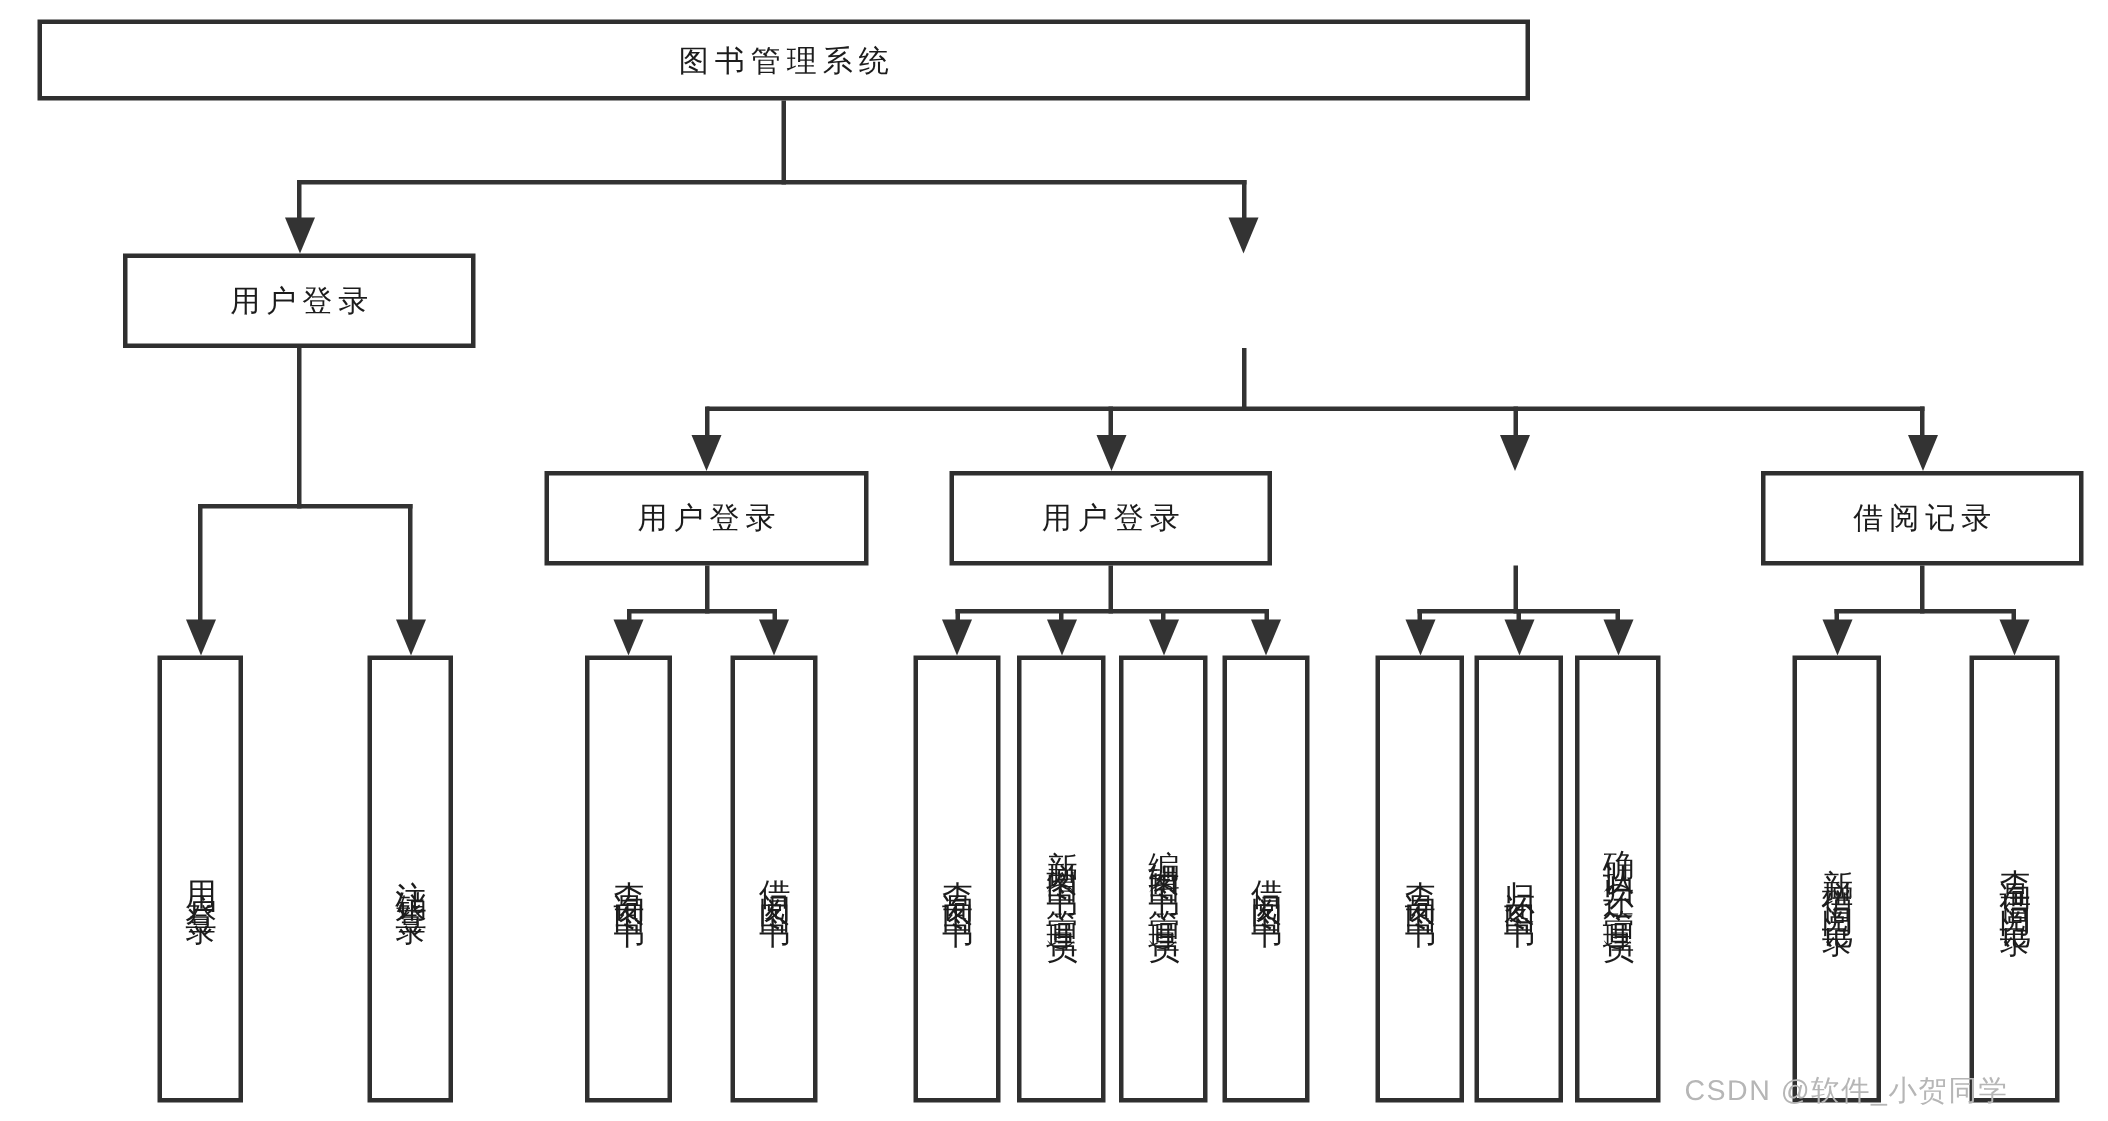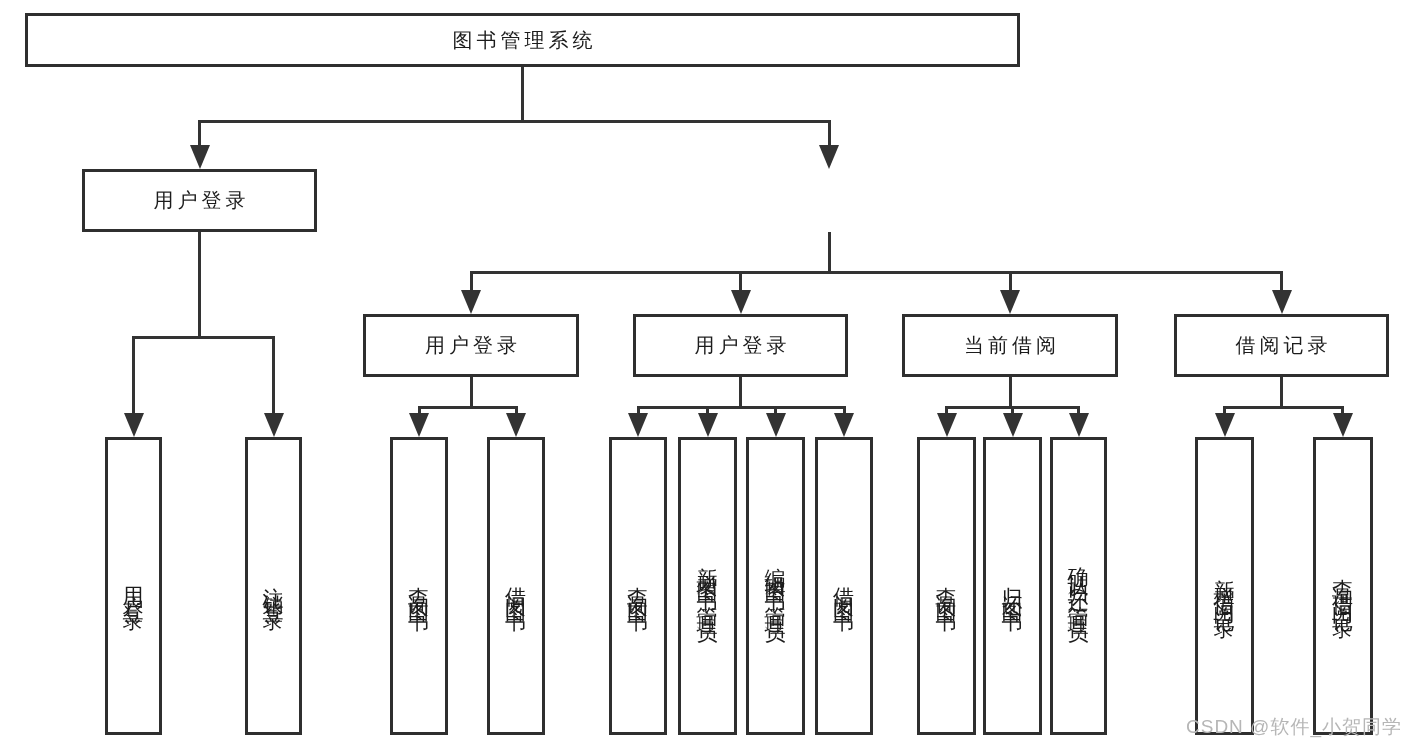--- a/index.html
+++ b/index.html
@@ -17,21 +17,21 @@
     font-size:21px;letter-spacing:8px;line-height:1;
   }
   .vline{position:absolute;width:3px;background:#333333;}
   .hline{position:absolute;height:3px;background:#333333;}
   .arrow{
     position:absolute;width:0;height:0;
     border-left:10px solid transparent;border-right:10px solid transparent;
     border-top:24px solid #333333;
   }
   .watermark{
-    position:absolute;left:1186px;top:714px;z-index:5;
+    position:absolute;left:1123px;top:714px;z-index:5;
     font-size:19px;letter-spacing:1px;color:#b6b6b6;white-space:nowrap;
   }
 </style>
 </head>
 <body>
 
 <div id="canvas">
 
   <div class="box hbox" style="left:25px;top:13px;width:995px;height:54px;">
     <span>图书管理系统</span>
@@ -39,23 +39,20 @@
 
   <div class="box hbox" style="left:82px;top:169px;width:235px;height:63px;">
     <span>用户登录</span>
   </div>
 
   <div class="box hbox" style="left:363px;top:314px;width:216px;height:63px;">
     <span>用户登录</span>
   </div>
   <div class="box hbox" style="left:633px;top:314px;width:215px;height:63px;">
     <span>用户登录</span>
-  </div>
-  <div class="box hbox" style="left:902px;top:314px;width:216px;height:63px;">
-    <span>当前借阅</span>
   </div>
   <div class="box hbox" style="left:1174px;top:314px;width:215px;height:63px;">
     <span>借阅记录</span>
   </div>
 
   <div class="box" style="left:105px;top:437px;width:57px;height:298px;">
     <span class="vtext">用户登录</span>
   </div>
   <div class="box" style="left:245px;top:437px;width:57px;height:298px;">
     <span class="vtext">注销登录</span>

